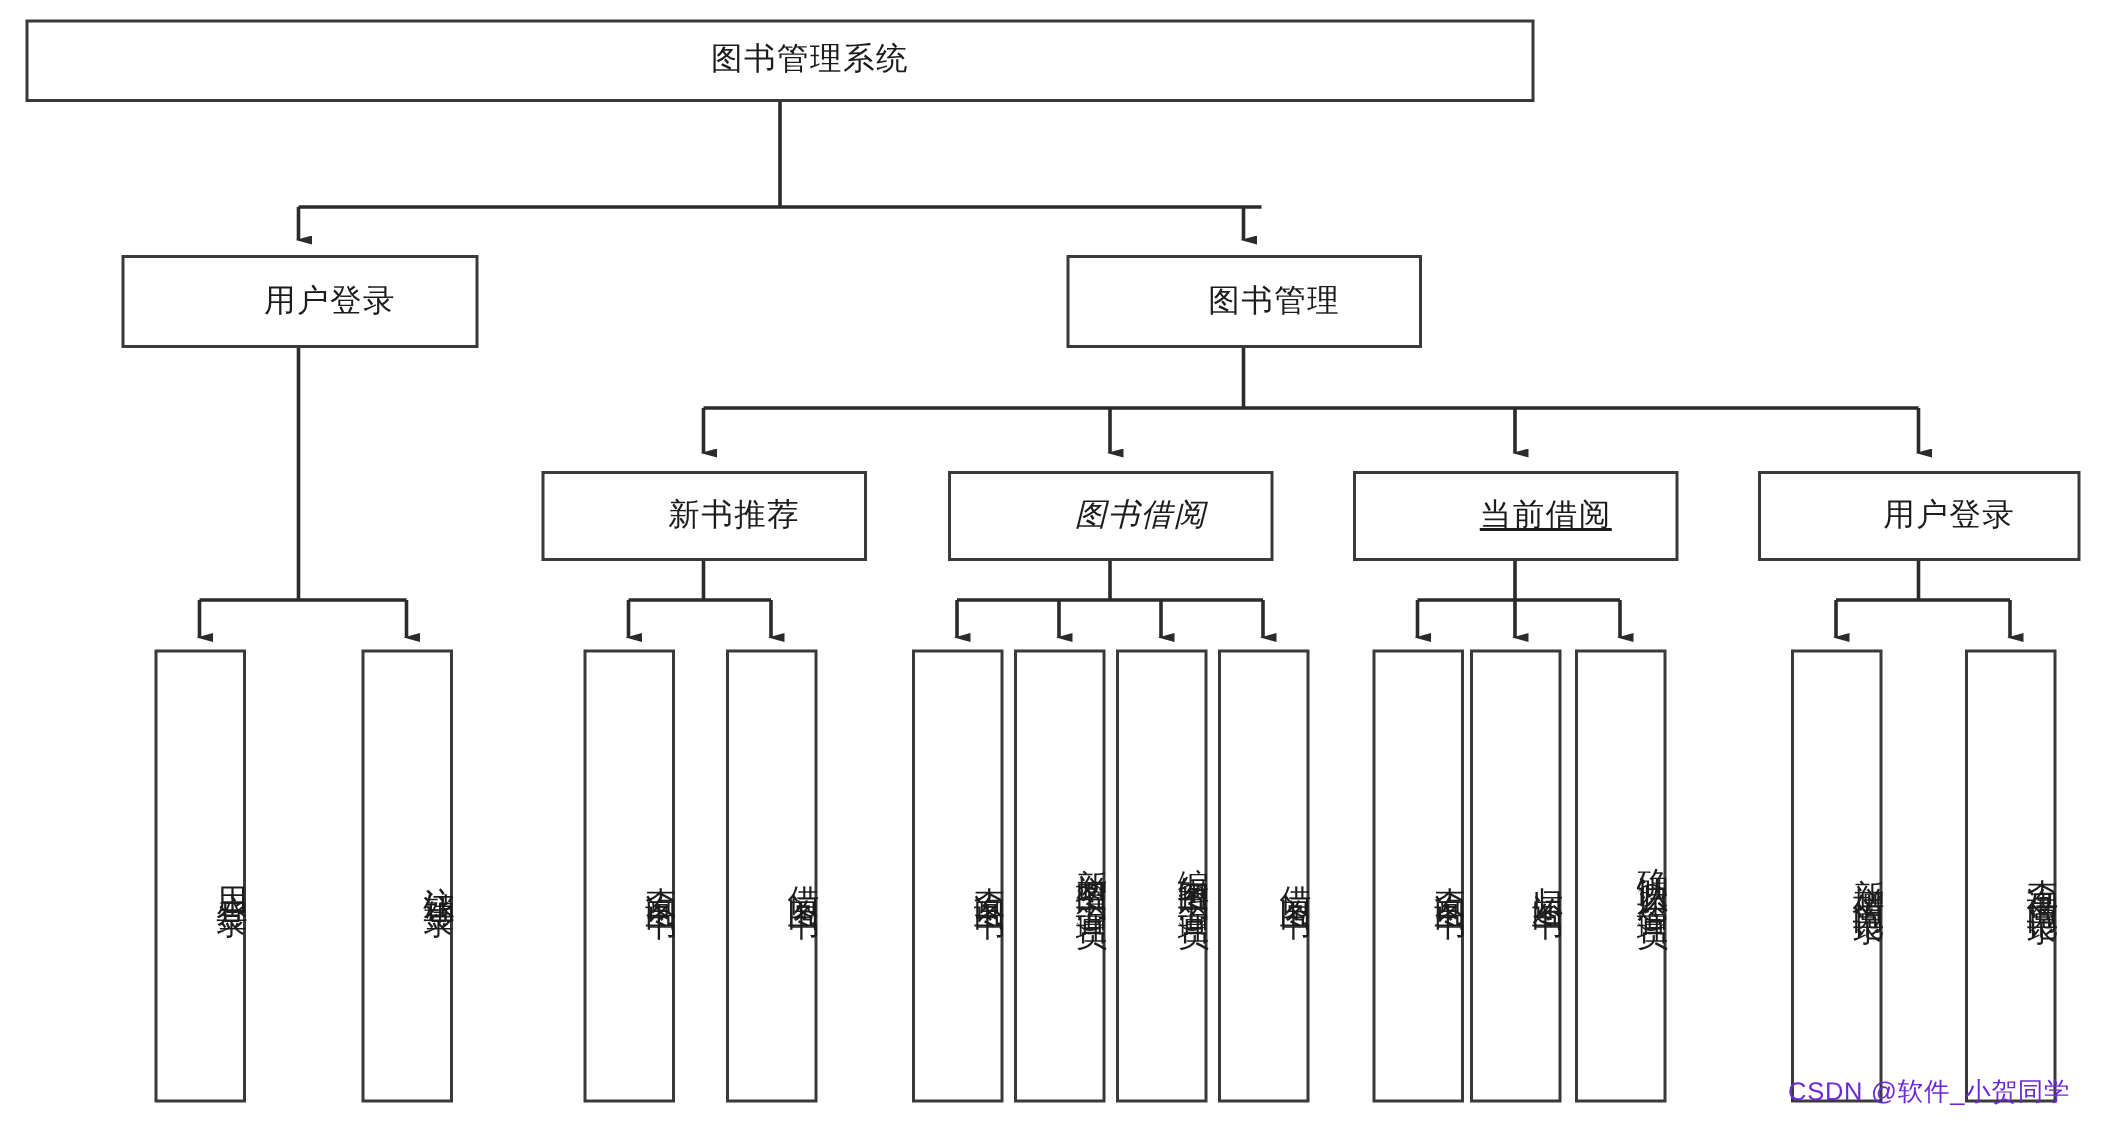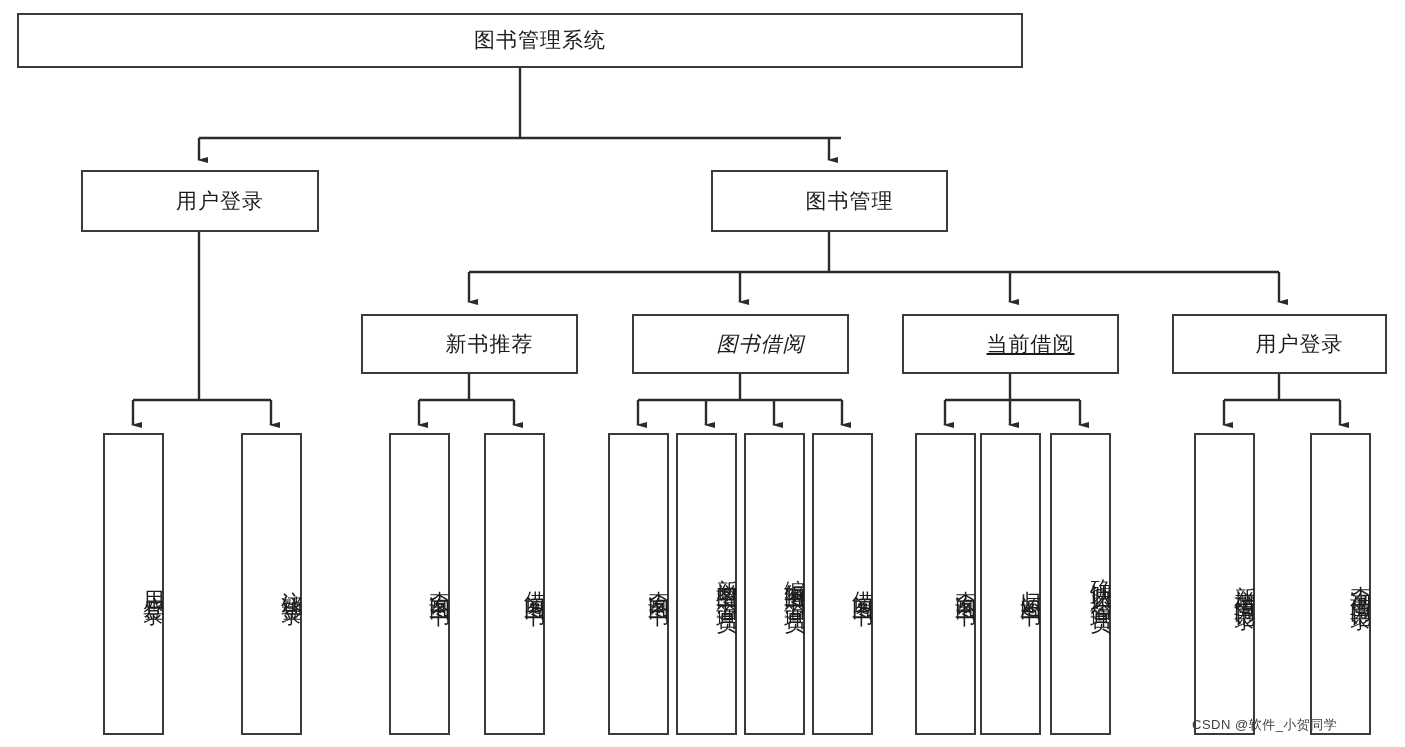--- a/index.html
+++ b/index.html
@@ -52,22 +52,22 @@
     writing-mode: vertical-rl;
     text-orientation: upright;
     font-size: 21px;
     line-height: 1.25;
     letter-spacing: 5px;
     color: #1c1c1c;
     white-space: nowrap;
   }
   .watermark {
     position: absolute;
-    font-size: 13px;
-    color: #404040;
+    font-size: 17px;
+    color: #6d28d9;
     white-space: nowrap;
     letter-spacing: 0.5px;
   }
 </style>
 </head>
 <body>
 
 <div id="canvas">
 
   <svg class="wires" viewBox="0 0 1405 747">

